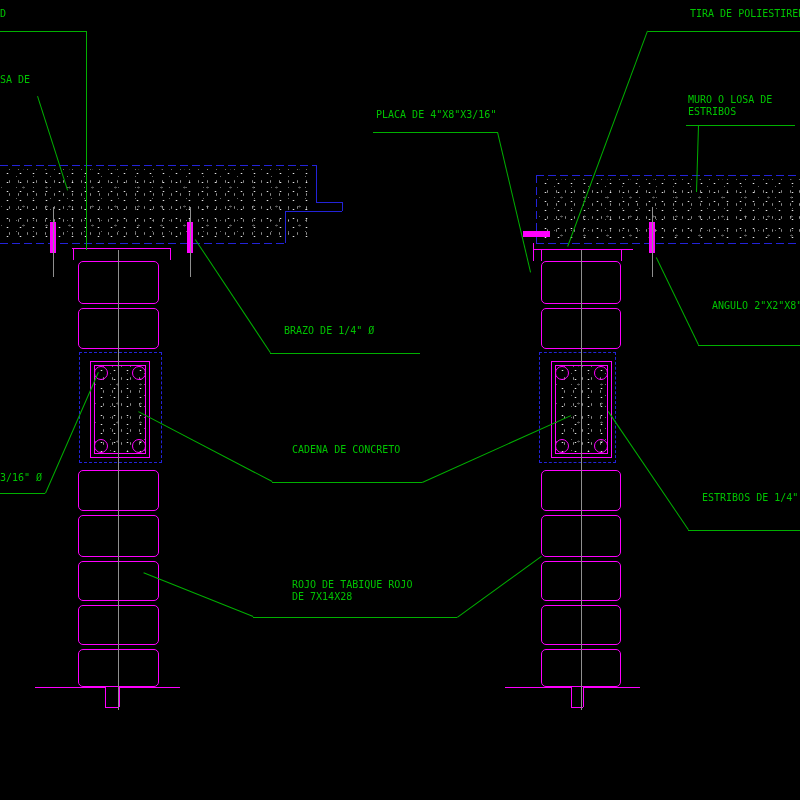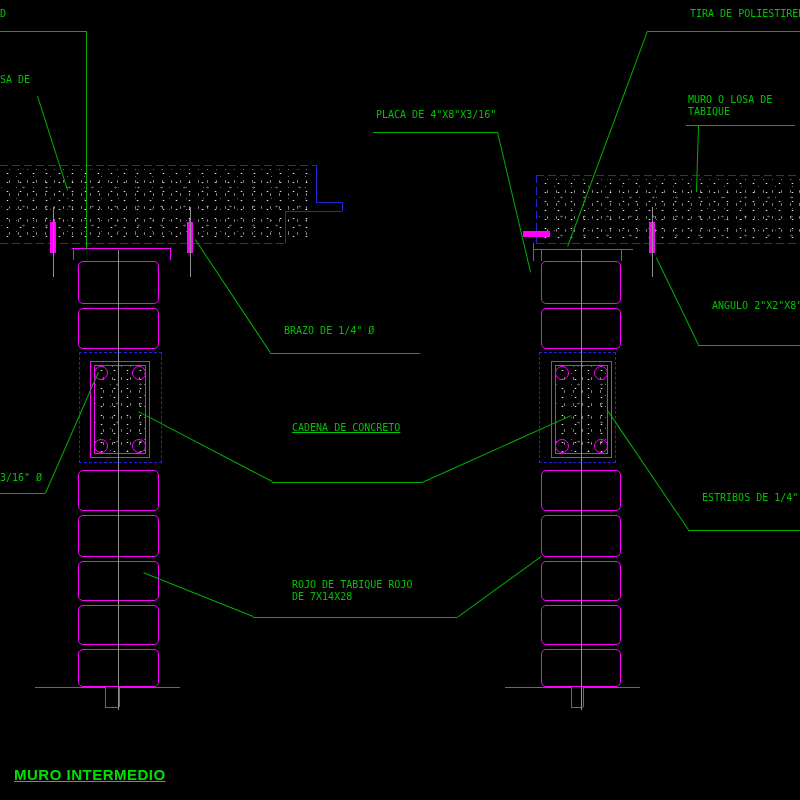--- a/index.html
+++ b/index.html
@@ -25,30 +25,29 @@
 </head>
 <body>
 
 <div id="canvas">
 
   <div class="lbl" style="left:0px;top:8px;">D</div>
   <div class="lbl" style="left:0px;top:74px;">SA DE</div>
   <div class="lbl" style="left:376px;top:109px;">PLACA DE 4"X8"X3/16"</div>
   <div class="lbl" style="left:690px;top:8px;">TIRA DE POLIESTIRENO</div>
   <div class="lbl" style="left:688px;top:94px;">MURO O LOSA DE</div>
-  <div class="lbl" style="left:688px;top:106px;">TABIQUE</div>
+  <div class="lbl" style="left:688px;top:106px;">ESTRIBOS</div>
   <div class="lbl" style="left:284px;top:325px;">BRAZO DE 1/4" Ø</div>
   <div class="lbl" style="left:712px;top:300px;">ANGULO 2"X2"X8"</div>
-  <div class="lbl" style="left:292px;top:422px;text-decoration:underline;">CADENA DE CONCRETO</div>
+  <div class="lbl" style="left:292px;top:444px;">CADENA DE CONCRETO</div>
   <div class="lbl" style="left:702px;top:492px;">ESTRIBOS DE 1/4"</div>
   <div class="lbl" style="left:0px;top:472px;">3/16" Ø</div>
   <div class="lbl" style="left:292px;top:579px;">ROJO DE TABIQUE ROJO</div>
   <div class="lbl" style="left:292px;top:591px;">DE 7X14X28</div>
 
-  <div class="title" style="left:14px;top:766px;">MURO INTERMEDIO</div>
 <div class="stipple" style="left: 1px; top: 169px; width: 313px; height: 71px;"></div>
     <div class="stipple" style="left: 539px; top: 179px; width: 261px; height: 61px;"></div>
     <div class="stipple" style="left: 95px; top: 366px; width: 50px; height: 87px;"></div>
     <div class="stipple" style="left: 556px; top: 366px; width: 51px; height: 87px;"></div>
     <div class="ln" style="left: 0px; top: 165px; width: 316px; height: 1px; background: repeating-linear-gradient(90deg, rgb(35, 35, 216) 0px, rgb(35, 35, 216) 8px, transparent 8px, transparent 12px);"></div>
     <div class="ln" style="left: 0px; top: 243px; width: 285px; height: 1px; background: repeating-linear-gradient(90deg, rgb(35, 35, 216) 0px, rgb(35, 35, 216) 8px, transparent 8px, transparent 12px);"></div>
     <div class="ln" style="left: 316px; top: 165px; width: 1px; height: 37px; background: rgb(35, 35, 216);"></div>
     <div class="ln" style="left: 316px; top: 202px; width: 26px; height: 1px; background: rgb(35, 35, 216);"></div>
     <div class="ln" style="left: 342px; top: 202px; width: 1px; height: 9px; background: rgb(35, 35, 216);"></div>
     <div class="ln" style="left: 285px; top: 211px; width: 57px; height: 1px; background: rgb(35, 35, 216);"></div>

